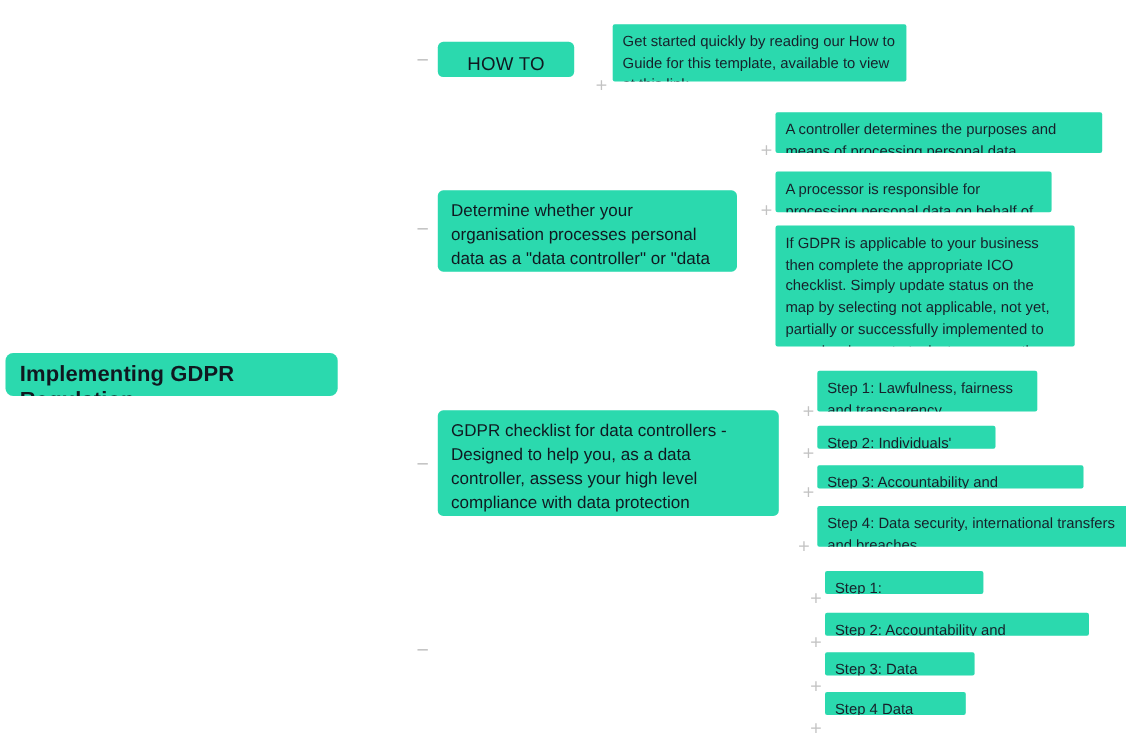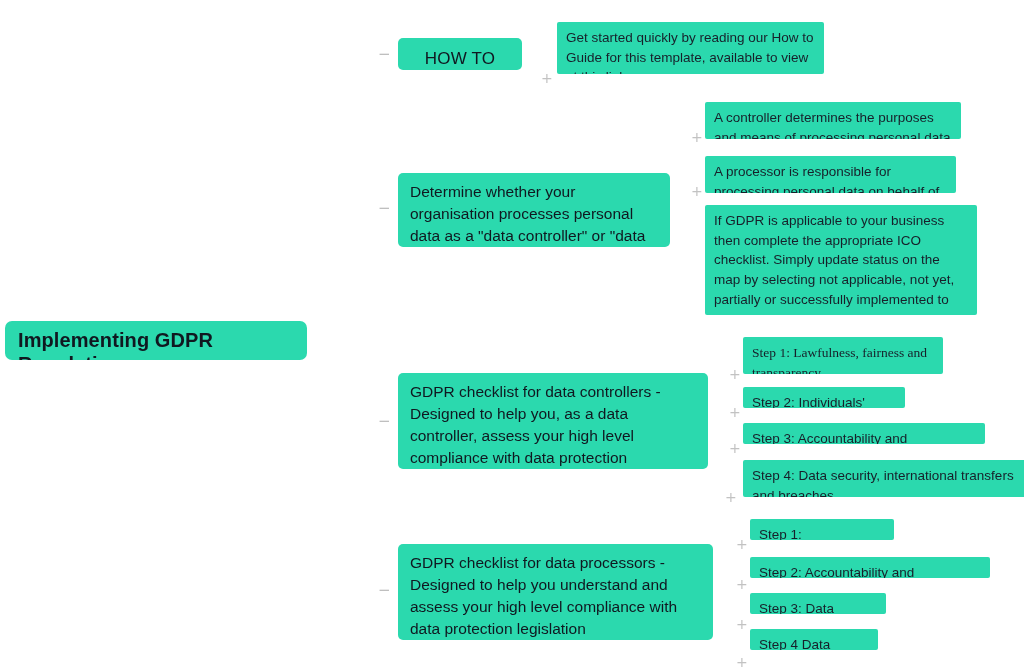--- a/index.html
+++ b/index.html
@@ -97,51 +97,50 @@
   <div class="marker plus" style="left:541px; top:71px;">+</div>
 
   <div class="node leaf" style="left:557px; top:22px; width:267px; height:52px;">Get started quickly by reading our How to Guide for this template, available to view at this link</div>
 
   <div class="marker minus" style="left:378px; top:201px;">−</div>
 
   <div class="node branch" style="left:398px; top:173px; width:272px; height:74px;">Determine whether your organisation processes personal data as a "data controller" or "data processor".</div>
 
   <div class="marker plus" style="left:691px; top:130px;">+</div>
 
-  <div class="node leaf" style="left:705px; top:102px; width:256px; height:37px;">A controller determines the purposes and means of processing personal data</div>
+  <div class="node leaf" style="left:705px; top:102px; width:297px; height:37px;">A controller determines the purposes and means of processing personal data</div>
 
   <div class="marker plus" style="left:691px; top:184px;">+</div>
 
   <div class="node leaf" style="left:705px; top:156px; width:251px; height:37px;">A processor is responsible for processing personal data on behalf of a controller</div>
 
   <div class="node leaf" style="left:705px; top:205px; width:272px; height:110px;">If GDPR is applicable to your business then complete the appropriate ICO checklist. Simply update status on the map by selecting not applicable, not yet, partially or successfully implemented to seamlessly create tasks to manage the key activities.</div>
 
   <div class="marker minus" style="left:378px; top:414px;">−</div>
 
   <div class="node branch" style="left:398px; top:373px; width:310px; height:96px;">GDPR checklist for data controllers - Designed to help you, as a data controller, assess your high level compliance with data protection legislation.</div>
 
   <div class="marker plus" style="left:729px; top:367px;">+</div>
 
-  <div class="node leaf" style="left:743px; top:337px; width:200px; height:37px;font-family:Liberation Serif, serif;">Step 1: Lawfulness, fairness and transparency</div>
+  <div class="node leaf" style="left:743px; top:337px; width:200px; height:37px;">Step 1: Lawfulness, fairness and transparency</div>
 
   <div class="marker plus" style="left:729px; top:405px;">+</div>
 
   <div class="node leaf" style="left:743px; top:387px; width:162px; height:21px;">Step 2: Individuals' rights</div>
 
   <div class="marker plus" style="left:729px; top:441px;">+</div>
 
   <div class="node leaf" style="left:743px; top:423px; width:242px; height:21px;">Step 3: Accountability and Governance</div>
 
   <div class="marker plus" style="left:725px; top:490px;">+</div>
 
   <div class="node leaf" style="left:743px; top:460px; width:291px; height:37px;">Step 4: Data security, international transfers and breaches</div>
 
   <div class="marker minus" style="left:378px; top:583px;">−</div>
 
-  <div class="node branch" style="left:398px; top:544px; width:315px; height:96px;">GDPR checklist for data processors - Designed to help you understand and assess your high level compliance with data protection legislation</div>
 
   <div class="marker plus" style="left:736px; top:537px;">+</div>
 
   <div class="node leaf" style="left:750px; top:519px; width:144px; height:21px;">Step 1: Documentaion</div>
 
   <div class="marker plus" style="left:736px; top:577px;">+</div>
 
   <div class="node leaf" style="left:750px; top:557px; width:240px; height:21px;">Step 2: Accountability and Governance</div>
 
   <div class="marker plus" style="left:736px; top:617px;">+</div>

